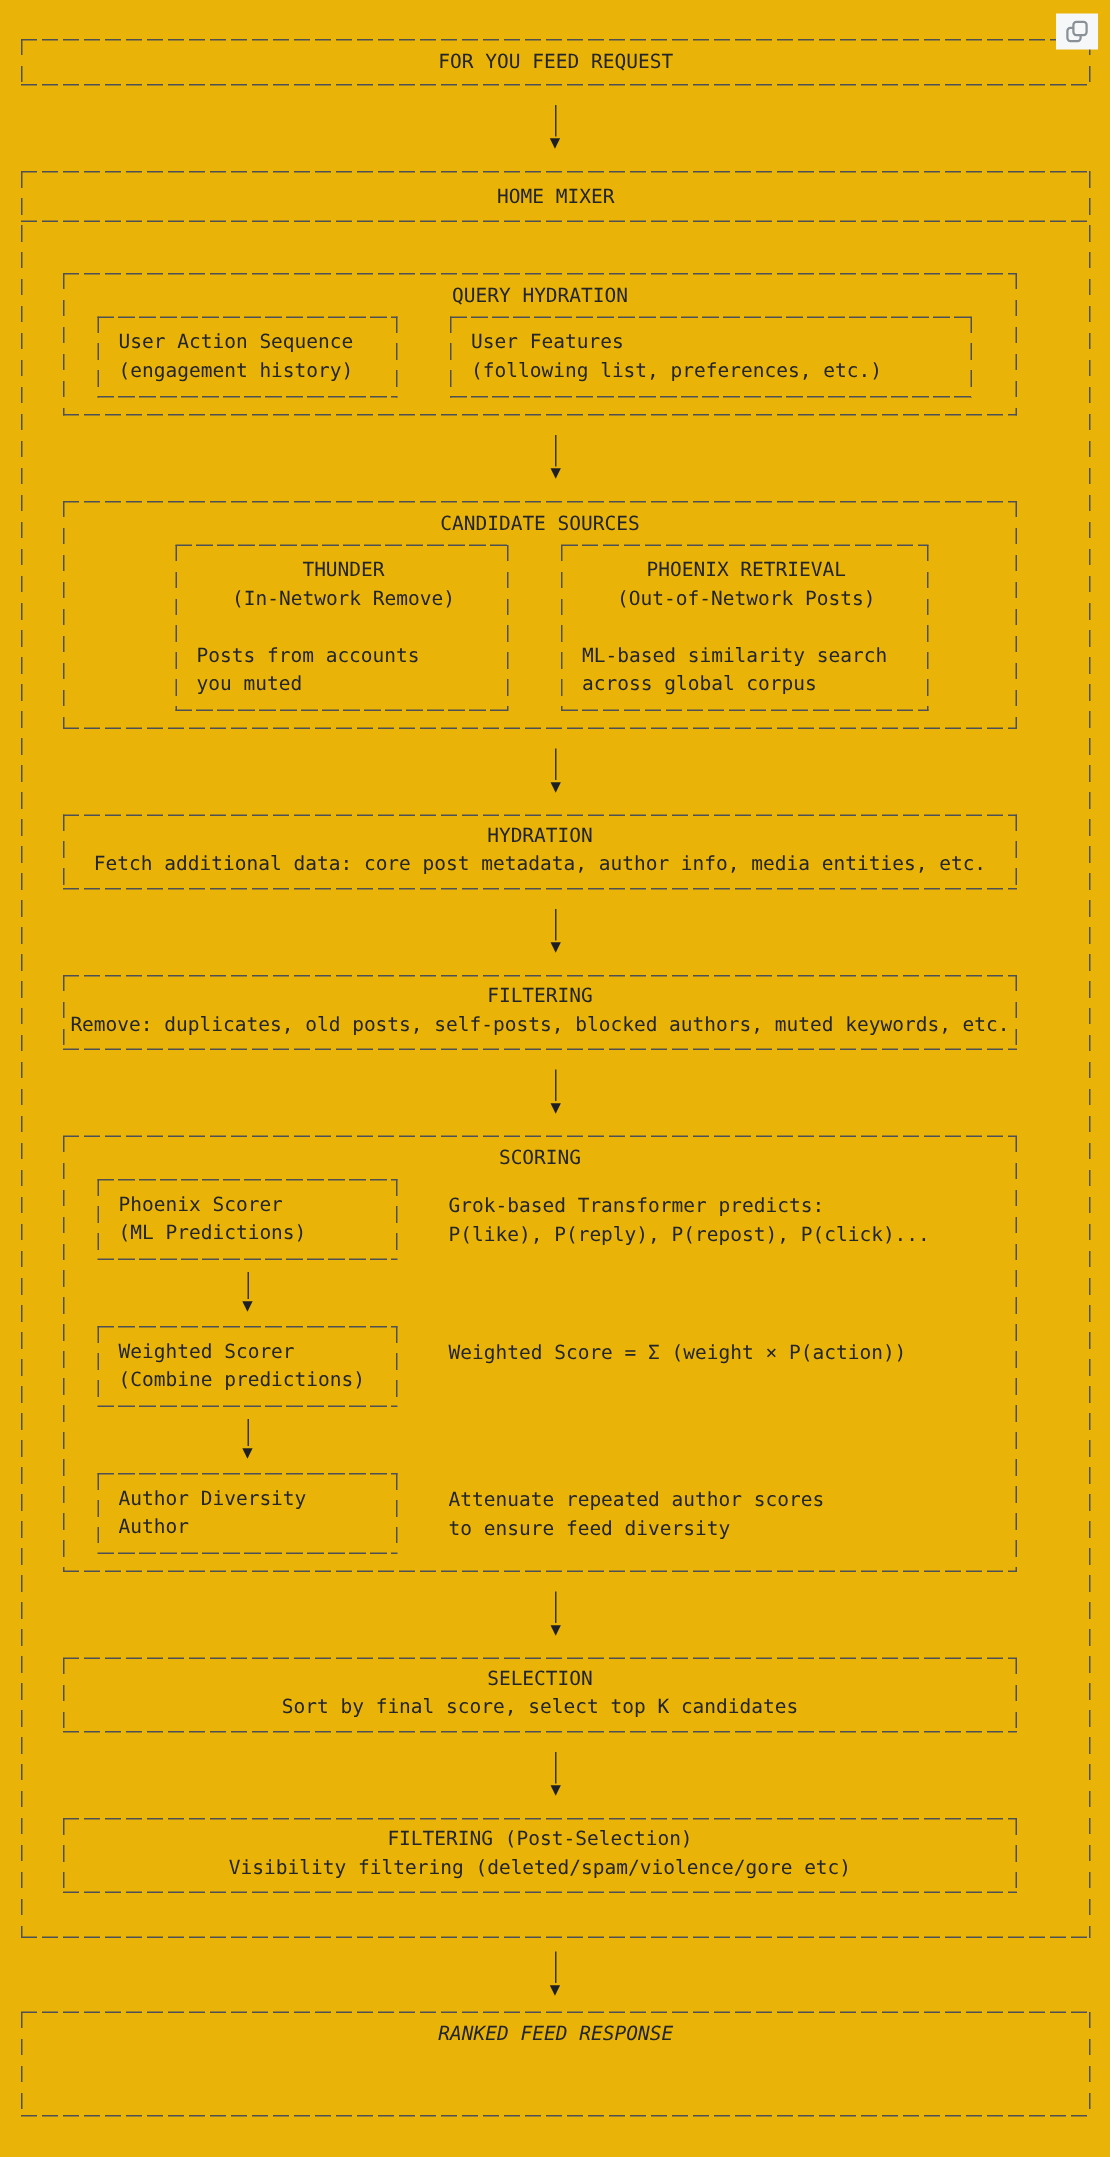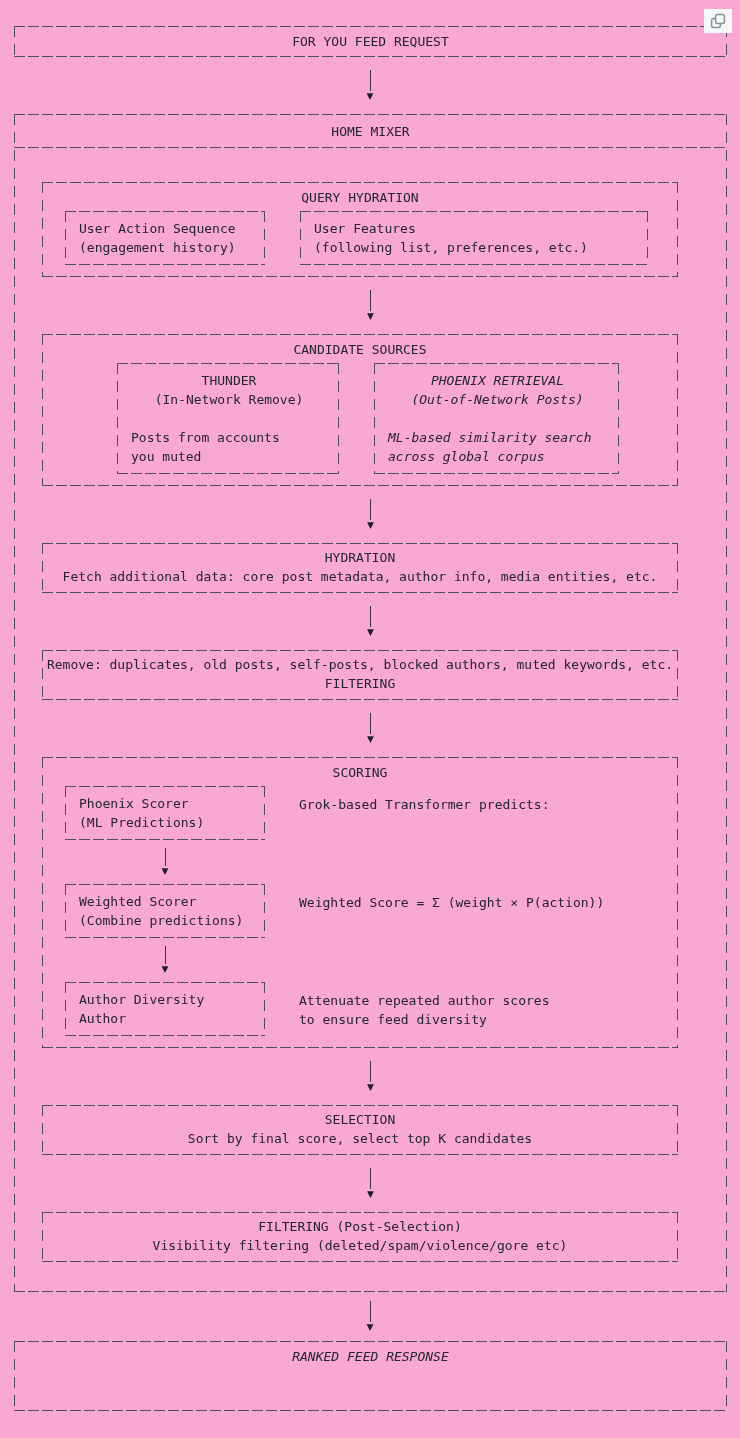--- a/index.html
+++ b/index.html
@@ -1,19 +1,19 @@
 <!DOCTYPE html>
 <html><head>
 <meta charset="utf-8">
 <style>
   * { margin:0; padding:0; box-sizing:border-box; }
   html, body { background:#f6f7f8; }
   .page {
     position:relative; width:740px; height:1438px; overflow:hidden;
-    background:#f9a8d4; color:#22252a;
+    background:#eab308; color:#22252a;
     font-family:"DejaVu Sans Mono","Liberation Mono",monospace;
     font-size:13px; line-height:19px;
   }
   
   .box {
     background-image:
       repeating-linear-gradient(90deg,  #4d5157 0 11px, transparent 11px 14px),
       repeating-linear-gradient(90deg,  #4d5157 0 11px, transparent 11px 14px),
       repeating-linear-gradient(180deg, #4d5157 0 11px, transparent 11px 18px),
       repeating-linear-gradient(180deg, #4d5157 0 11px, transparent 11px 18px);
@@ -42,21 +42,21 @@
   .section { width:636px; margin-left:28px; padding:6px 0 12px; }
   .section-title { text-align:center; }
 
   .duo { display:flex; gap:35px; margin-top:4px; }
   .q-row { margin-left:23px; }
   .c-row { margin-left:75px; }
   .mini { padding:8px 12px 8px 14px; }
   .w-ua { width:200px; }
   .w-uf { width:348px; }
   .w-th { width:222px; }
-  .w-ph { width:245px;font-style:italic; }
+  .w-ph { width:245px; }
   .cline { text-align:center; }
   .spacer { height:19px; }
 
   .score-row { display:flex; align-items:flex-start; margin-top:4px; }
   .score-row .mini { width:200px; margin-left:23px; flex:none; }
   .score-note { margin-left:34px; padding-top:9px; }
   .sub { width:200px; margin:8px 0 8px 23px; }
   .sub .stem { height:18px; }
 
   .half { padding:5px 0 7px; text-align:center; }
@@ -143,39 +143,40 @@
         <div>HYDRATION</div>
         <div>Fetch additional data: core post metadata, author info, media entities, etc.</div>
       </div>
 
       <div class="arrow">
         <span class="stem"></span>
         <span class="head">▼</span>
       </div>
 
       <div class="box section half" style="padding-left:0;padding-right:0;">
+        <div>FILTERING</div>
         <div>Remove: duplicates, old posts, self-posts, blocked authors, muted keywords, etc.</div>
-        <div>FILTERING</div>
       </div>
 
       <div class="arrow">
         <span class="stem"></span>
         <span class="head">▼</span>
       </div>
 
       <div class="box section">
         <div class="section-title">SCORING</div>
 
         <div class="score-row">
           <div class="box mini">
             <div>Phoenix Scorer</div>
             <div>(ML Predictions)</div>
           </div>
           <div class="score-note">
             <div>Grok-based Transformer predicts:</div>
+            <div>P(like), P(reply), P(repost), P(click)...</div>
           </div>
         </div>
 
         <div class="arrow sub">
           <span class="stem"></span>
           <span class="head">▼</span>
         </div>
 
         <div class="score-row">
           <div class="box mini">

